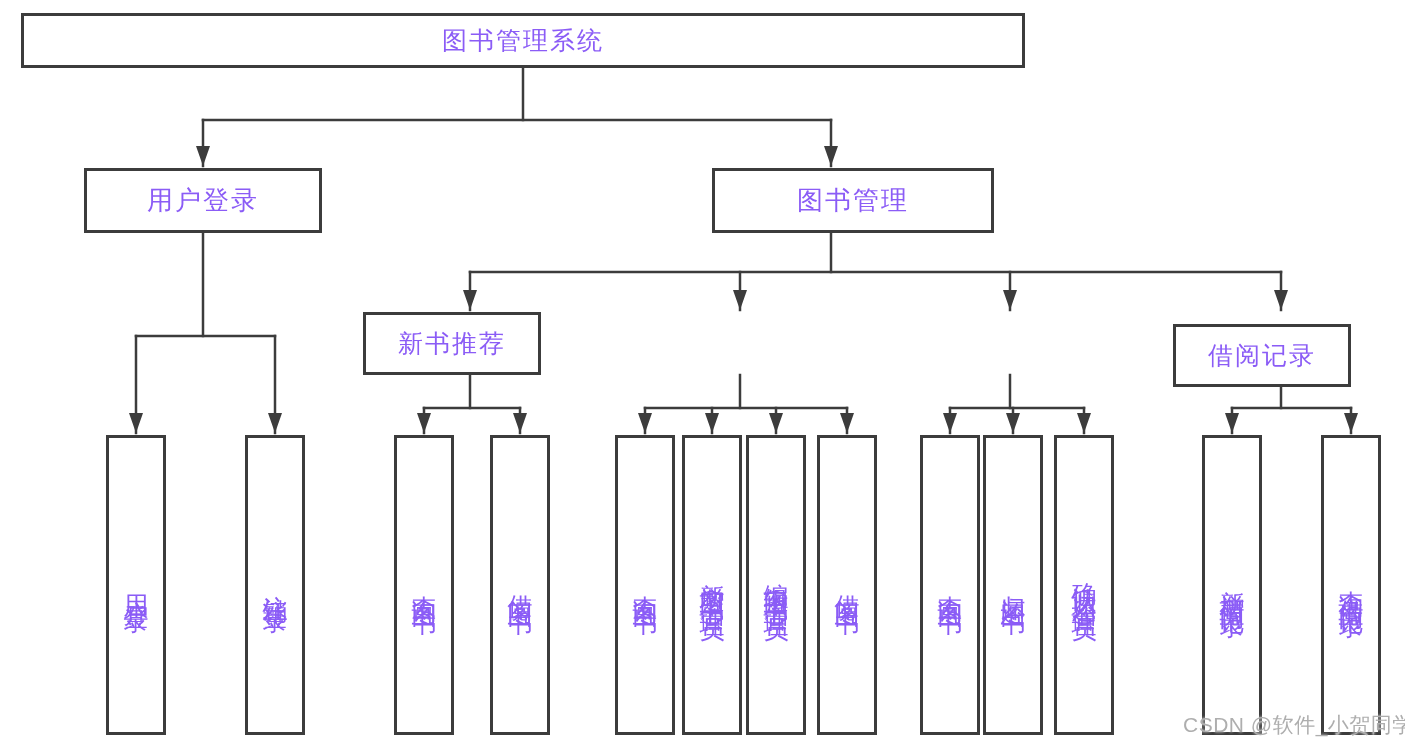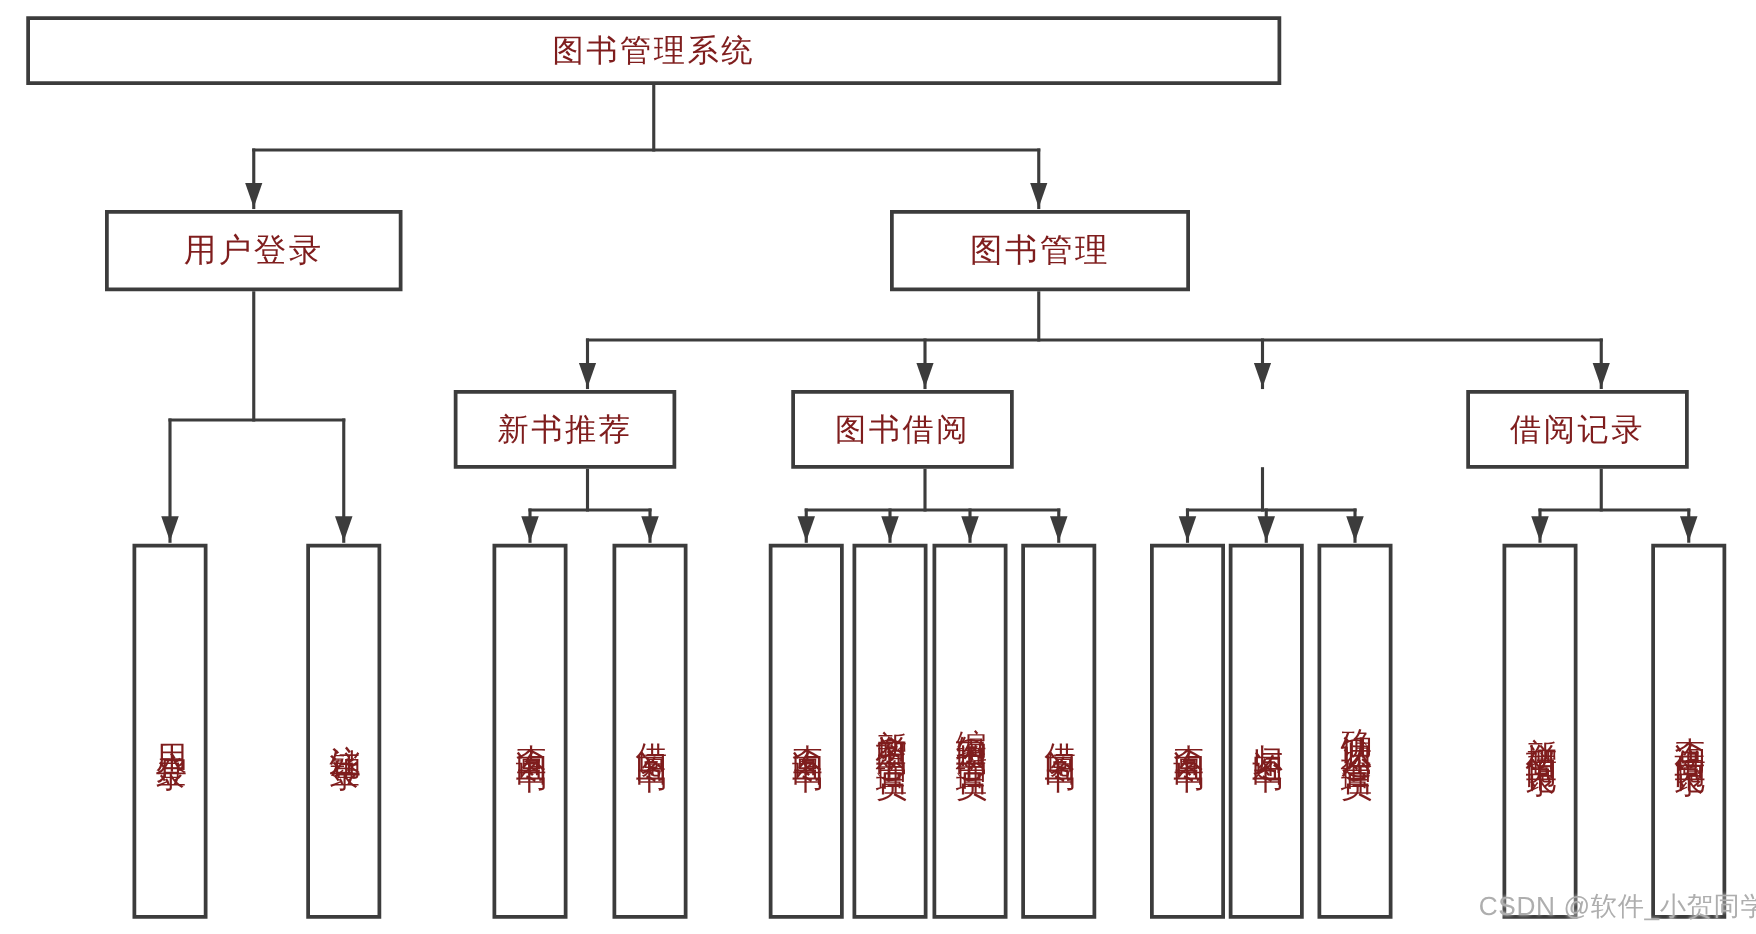--- a/index.html
+++ b/index.html
@@ -24,39 +24,39 @@
     pointer-events: none;
   }
   .node {
     position: absolute;
     box-sizing: border-box;
     border: 3px solid #3c3c3c;
     background: #ffffff;
     display: flex;
     align-items: center;
     justify-content: center;
-    color: #7f1d1d;
+    color: #8b5cf6;
     text-align: center;
   }
   .h-node {
     font-size: 26px;
     letter-spacing: 2px;
     white-space: nowrap;
   }
   .root-node {
     left: 21px; top: 13px; width: 1004px; height: 55px;
     font-size: 25px;
   }
   .n-user-login  { left: 84px;  top: 168px; width: 238px; height: 65px; }
-  .n-book-mgmt   { left: 712px; top: 168px; width: 240px; height: 65px; }
+  .n-book-mgmt   { left: 712px; top: 168px; width: 282px; height: 65px; }
   .l3 { top: 312px; width: 178px; height: 63px; font-size: 25px; }
   .n-new-books      { left: 363px; }
   .n-book-borrow    { left: 633px; }
   .n-current-borrow { left: 903px; }
-  .n-borrow-records { left: 1173px; }
+  .n-borrow-records { left: 1173px; margin-top: 12px; }
   .leaf {
     top: 435px;
     width: 60px;
     height: 300px;
     writing-mode: vertical-rl;
     font-size: 25px;
     letter-spacing: 5px;
     line-height: 1;
     padding: 4px 0;
   }
@@ -139,21 +139,20 @@
       <line x1="1351" y1="408" x2="1351" y2="433" marker-end="url(#arr)"></line>
     </g>
   </svg>
 
   <div class="node h-node root-node">图书管理系统</div>
 
   <div class="node h-node n-user-login">用户登录</div>
   <div class="node h-node n-book-mgmt">图书管理</div>
 
   <div class="node h-node l3 n-new-books">新书推荐</div>
-  <div class="node h-node l3 n-book-borrow">图书借阅</div>
   <div class="node h-node l3 n-borrow-records">借阅记录</div>
 
   <div class="node leaf lf-1">用户登录</div>
   <div class="node leaf lf-2">注销登录</div>
   <div class="node leaf lf-3">查询图书</div>
   <div class="node leaf lf-4">借阅图书</div>
   <div class="node leaf lf-5">查询图书</div>
   <div class="node leaf lf-6">新增图书（管理员）</div>
   <div class="node leaf lf-7">编辑图书（管理员）</div>
   <div class="node leaf lf-8">借阅图书</div>

